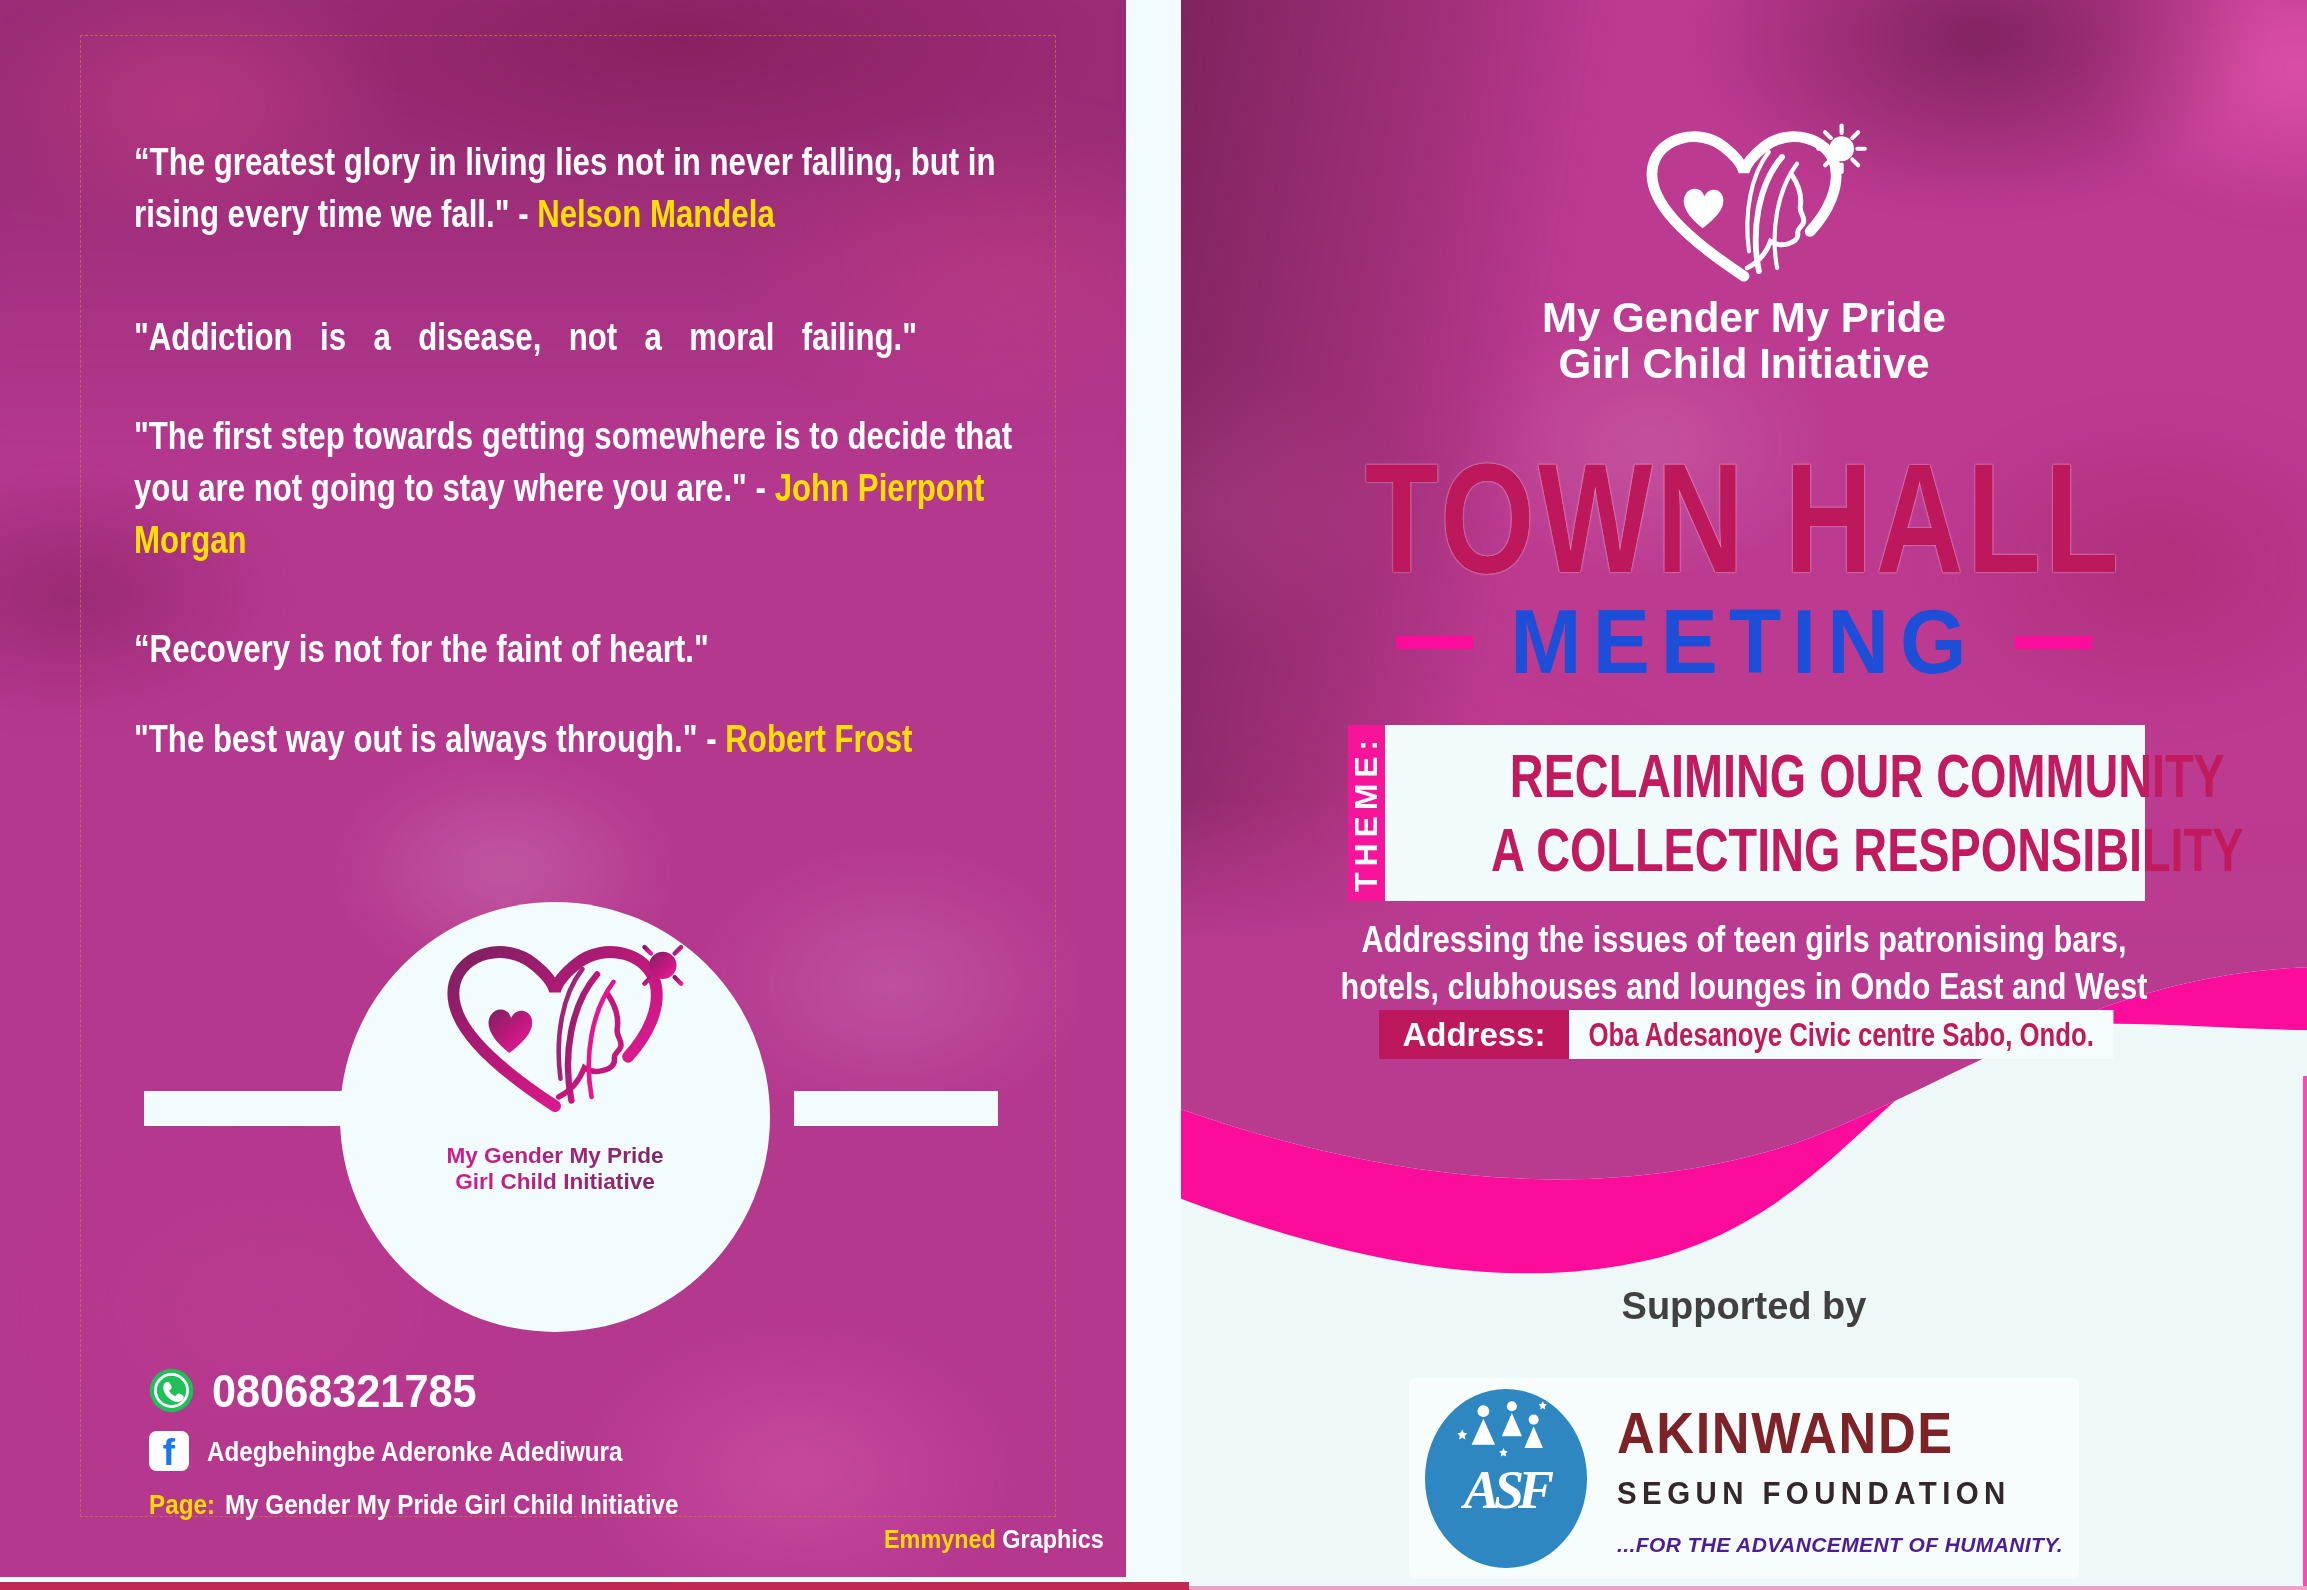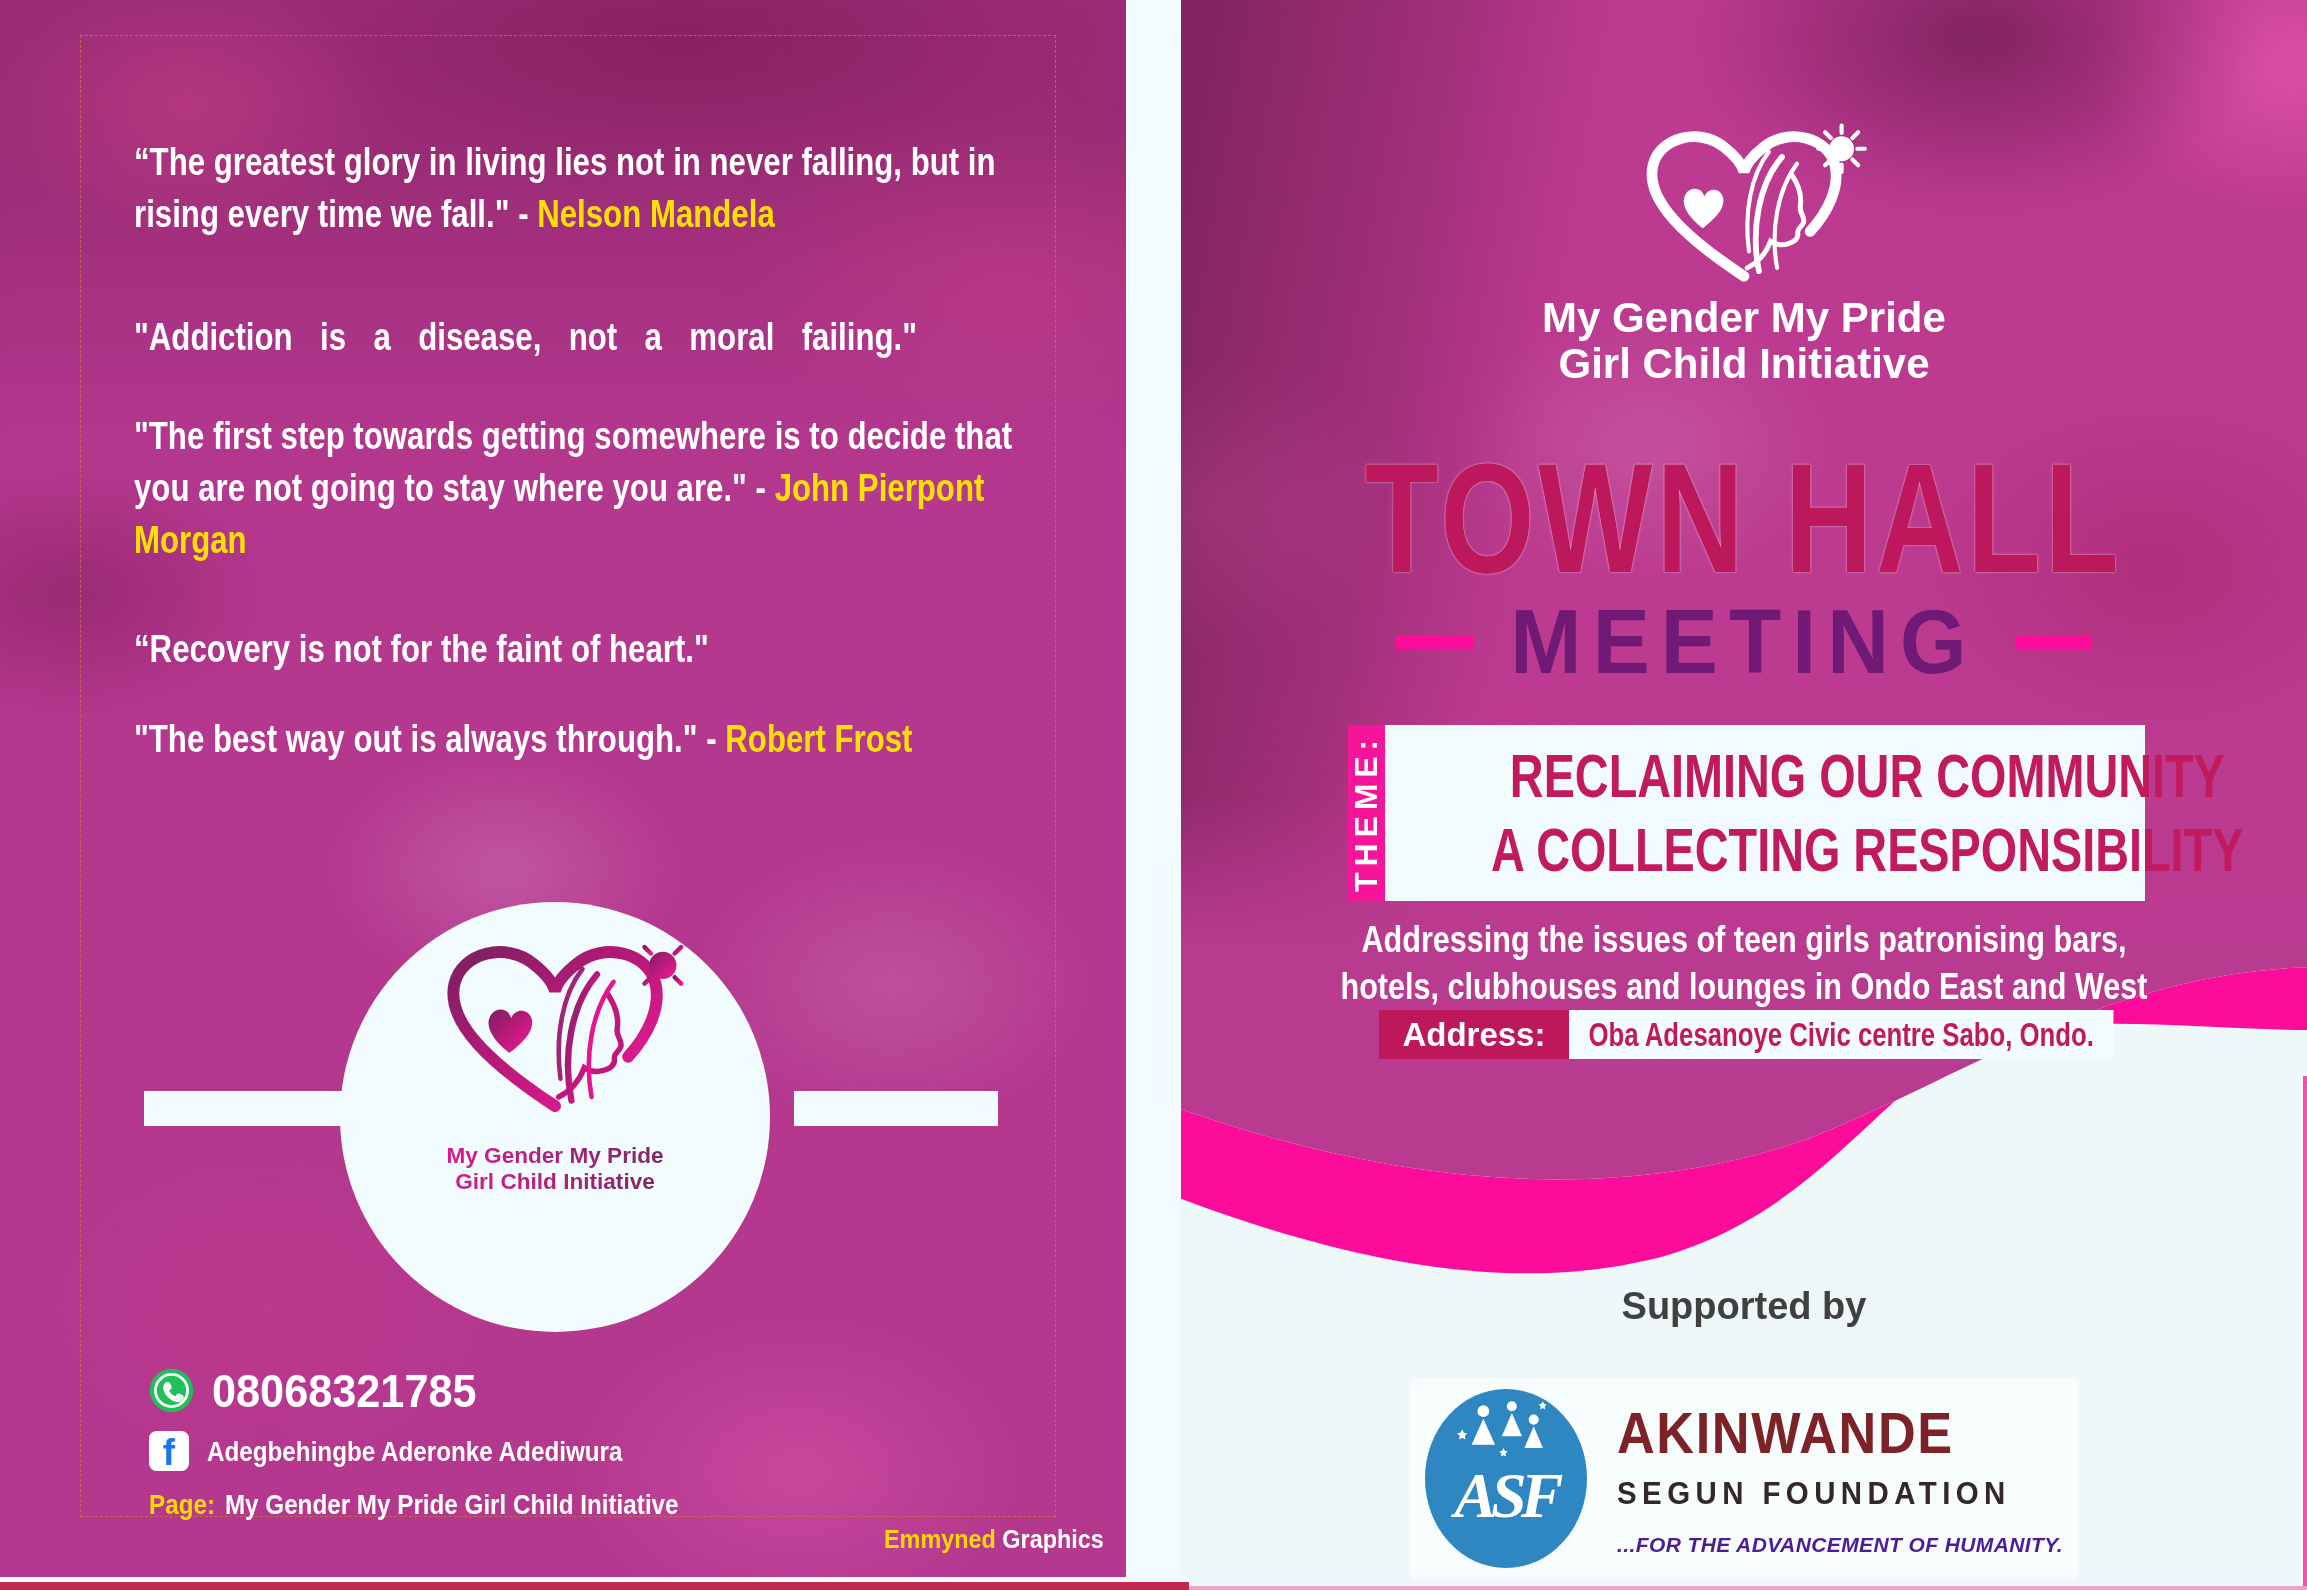--- a/index.html
+++ b/index.html
@@ -66,21 +66,21 @@
       radial-gradient(335px 234px at 85% 58%, rgba(160,35,100,.45), transparent 70%),
       radial-gradient(385px 251px at 25% 85%, rgba(200,60,140,.45), transparent 70%);}
   .pr-top .fade{position:absolute;inset:0;background:linear-gradient(180deg, transparent 82%, #b93b90 98%);}
   .wave-svg{position:absolute;left:0;top:963px;width:1126px;height:393px;display:block;}
 
   .r-mark{position:absolute;left:50%;top:114px;transform:translateX(-50%);width:251px;height:182px;}
   .r-orgname{position:absolute;left:0;right:0;top:295px;text-align:center;color:#fff;font-weight:700;font-size:42px;line-height:46px;}
   .r-town{position:absolute;left:0;right:0;top:437px;text-align:center;color:#be185d;}
   .r-town .t{display:inline-block;font-size:141px;font-weight:700;letter-spacing:4.2px;transform:scale(.86,1.1);transform-origin:50% 50%;
     text-shadow:0 0 1.7px rgba(255,255,255,.9);}
-  .r-meeting{position:absolute;left:0;right:0;top:591px;display:flex;align-items:center;justify-content:center;gap:25px;color:#701a75;}
+  .r-meeting{position:absolute;left:0;right:0;top:591px;display:flex;align-items:center;justify-content:center;gap:25px;color:#1d4ed8;}
   .r-meeting .m{font-size:90px;font-weight:700;letter-spacing:11.7px;transform:scaleX(.95);}
   .dash{width:77px;height:13.4px;background:#fb0c9b;}
 
   .theme-box{position:absolute;left:167px;top:725px;width:797px;height:176px;background:#f1fbfc;display:flex;}
   .theme-strip{width:55px;background:#f6149b;display:flex;align-items:center;justify-content:center;}
   .theme-strip span{writing-mode:vertical-rl;transform:rotate(180deg);color:#fff;font-weight:700;font-size:32px;letter-spacing:5.9px;}
   .theme-body{flex:1;display:flex;flex-direction:column;align-items:center;justify-content:center;gap:5px;}
   .theme-line{font-size:60px;font-weight:700;color:#c11a5e;white-space:nowrap;transform:scale(.78,1.02);transform-origin:50% 50%;}
 
   .r-desc{position:absolute;left:50%;top:916px;width:979px;transform:translateX(-50%) scaleX(.85);transform-origin:50% 0;
@@ -91,21 +91,21 @@
               transform:scaleX(.78);transform-origin:0 50%;white-space:nowrap;}
 
   .r-supported{position:absolute;left:0;right:0;top:1285px;text-align:center;color:#404040;font-weight:700;font-size:38px;}
   .r-chief{position:absolute;left:0;right:0;top:1336px;text-align:center;color:#c4134f;font-weight:700;font-size:42px;}
   .r-chief span{display:inline-block;transform:scaleX(.8);transform-origin:50% 50%;white-space:nowrap;}
 
   .asf-panel{position:absolute;left:50%;top:1378px;transform:translateX(-50%);width:670px;height:201px;
              background:rgba(255,255,255,.55);border-radius:5px;display:flex;align-items:center;justify-content:center;gap:30px;}
   .asf-circle{position:relative;width:162px;height:179px;border-radius:50%;background:#2e87c0;flex:0 0 auto;}
   .asf-abbr{position:absolute;left:0;right:0;top:70px;text-align:center;font-family:"Liberation Serif",serif;font-style:italic;
-            font-weight:700;font-size:64px;color:#fff;letter-spacing:-5.9px;}
+            font-weight:700;font-size:54px;color:#fff;letter-spacing:-5.9px;}
   .asf-people{position:absolute;left:50%;top:11.7px;transform:translateX(-50%);}
   .asf-text{display:flex;flex-direction:column;align-items:flex-start;}
   .asf-name{font-size:55px;font-weight:700;color:#7d2328;letter-spacing:1.7px;transform:scale(.95,1.05);transform-origin:0 50%;white-space:nowrap;}
   .asf-sub{margin-top:10px;font-size:32px;font-weight:700;color:#33272a;letter-spacing:5.9px;transform:scaleX(.92);transform-origin:0 50%;white-space:nowrap;}
   .asf-tag{margin-top:21px;font-size:21px;font-weight:700;font-style:italic;color:#4c1d95;letter-spacing:0.4px;white-space:nowrap;}
 
   .pr-edge-right{position:absolute;left:1122px;top:1076px;width:4.2px;height:515px;background:#ff49ab;}
   .pr-edge-bottom{position:absolute;left:0;bottom:0;width:1126px;height:4.2px;background:#eba4c9;}
 </style>
 </head>

